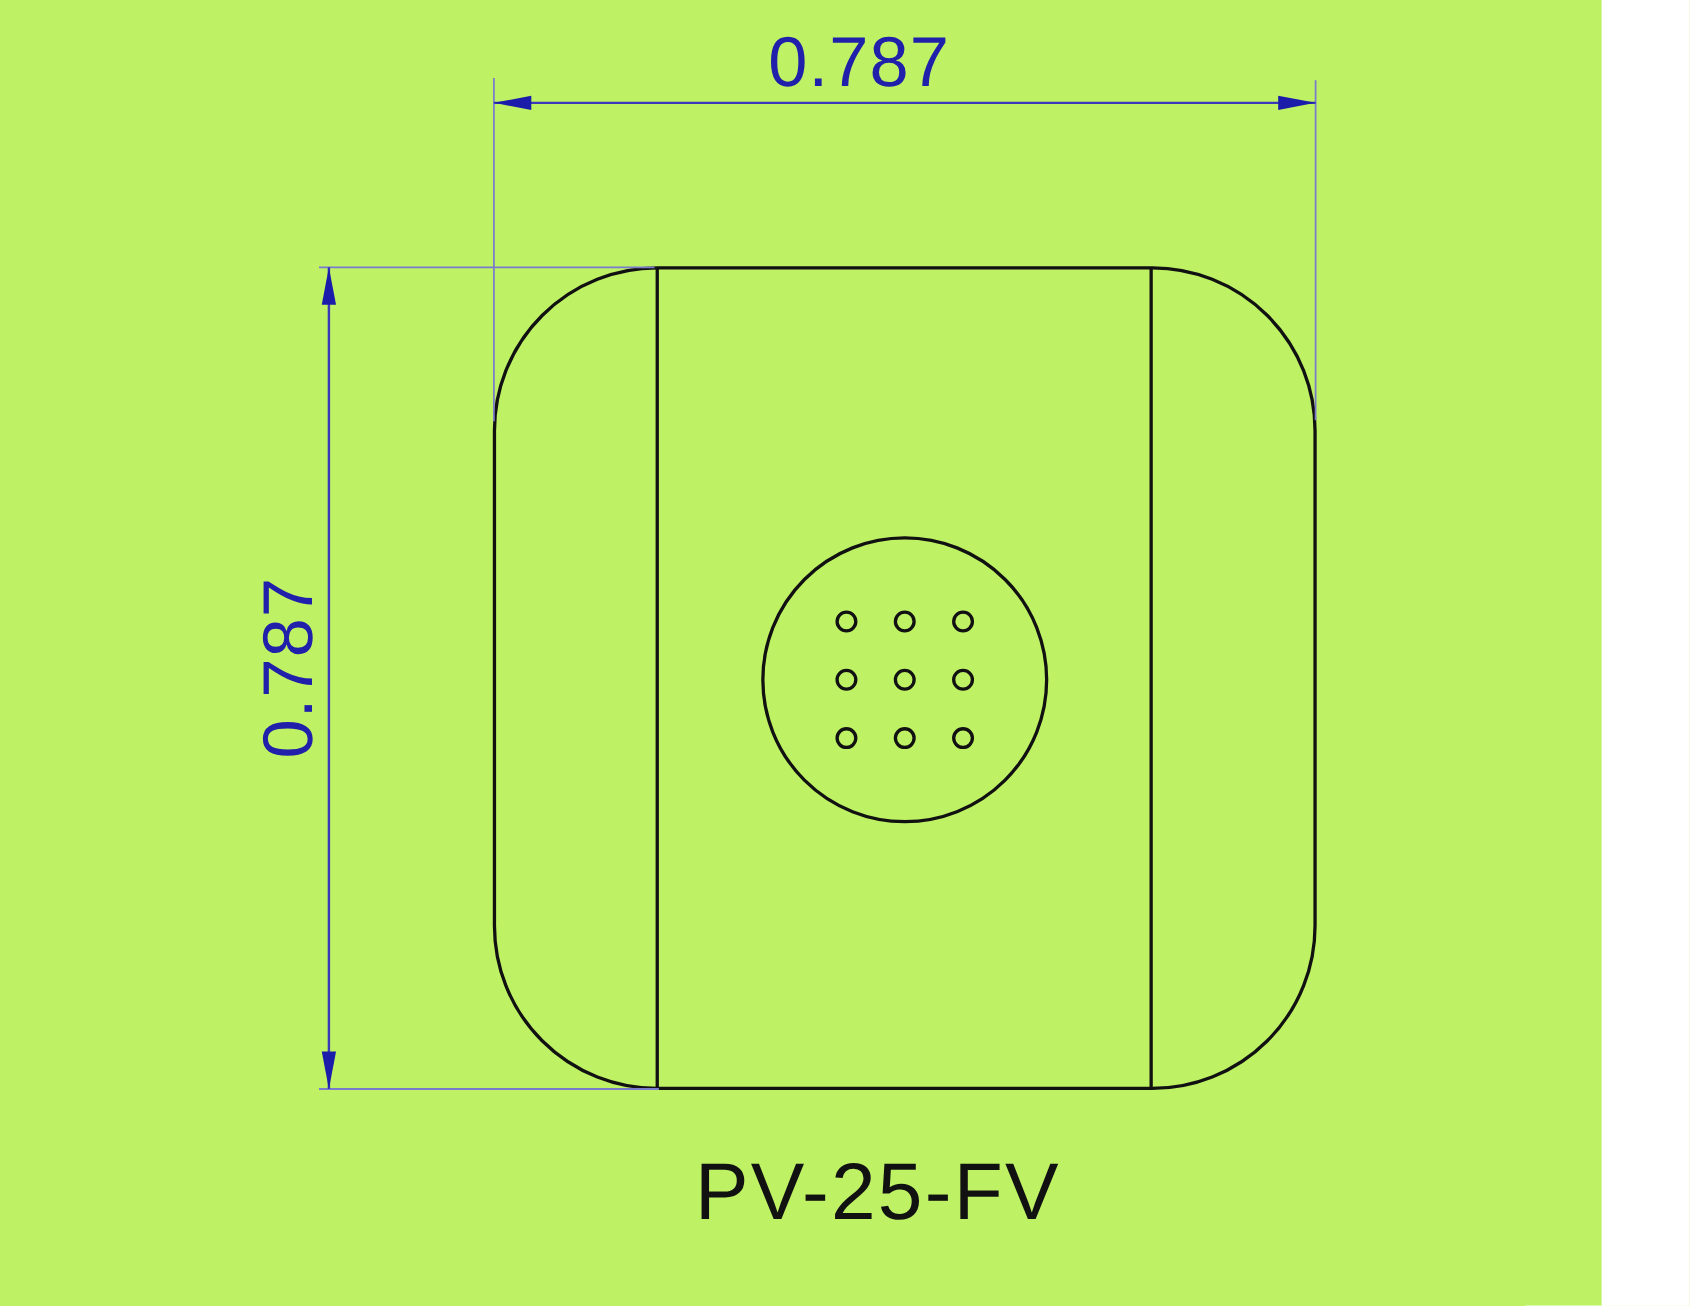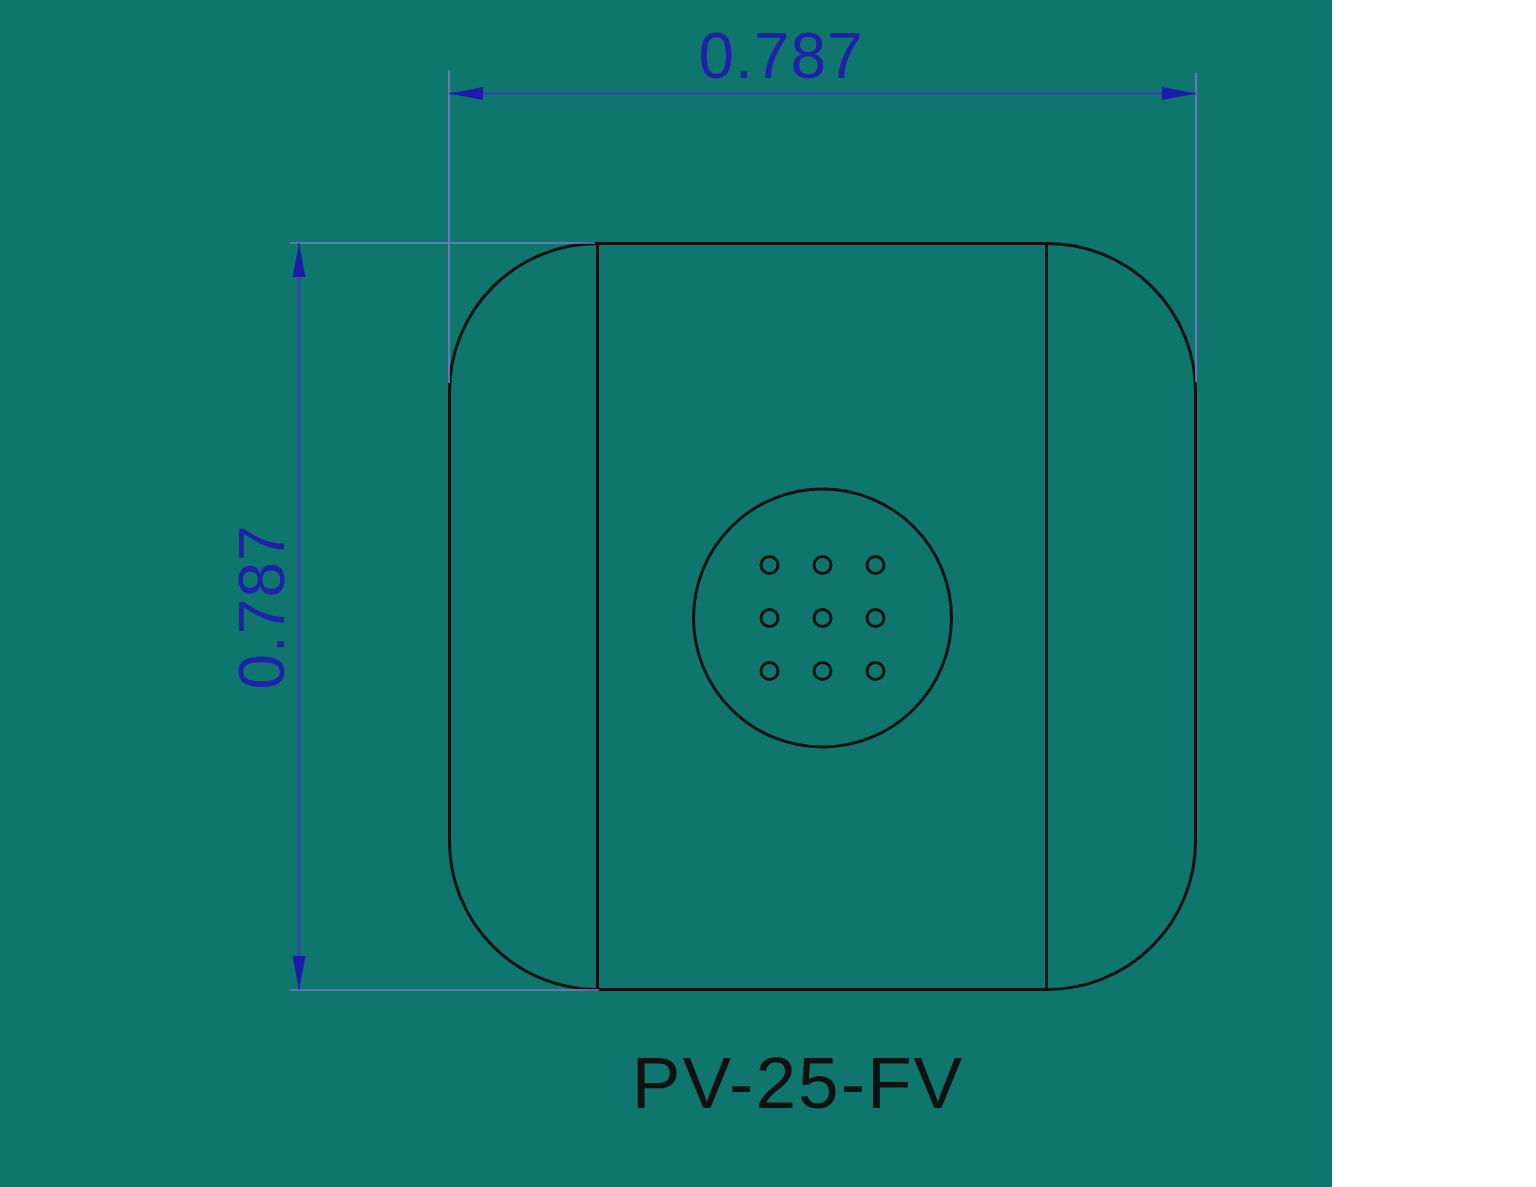--- a/index.html
+++ b/index.html
@@ -2,23 +2,23 @@
 <html><head>
 <meta charset="utf-8">
 <style>
   html, body {
     margin: 0;
     padding: 0;
     background: #ffffff;
   }
   .canvas {
     position: relative;
-    width: 1332px;
+    width: 1456px;
     height: 1187px;
-    background: #0f766e;
+    background: #bef264;
     overflow: hidden;
   }
   svg {
     display: block;
   }
   .dim-text {
     font-family: "Liberation Sans", sans-serif;
     font-size: 64px;
     letter-spacing: 1px;
   }

